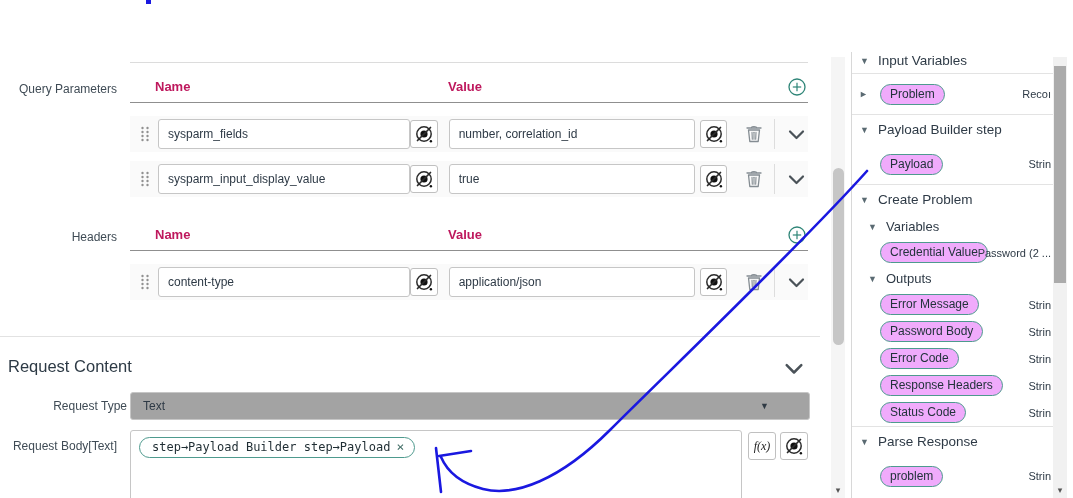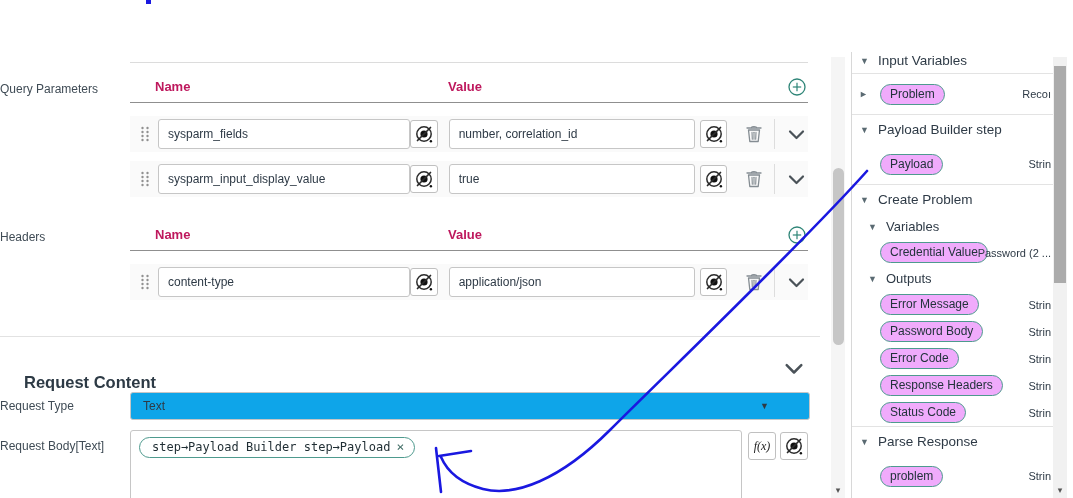--- a/index.html
+++ b/index.html
@@ -6,21 +6,21 @@
   .canvas{position:relative;width:1073px;height:498px;background:#fff;overflow:hidden;
           font-family:"Liberation Sans",sans-serif;color:#2e3a46;}
 
   
   .top-rule{position:absolute;left:130px;top:62px;width:678px;border-top:1px solid #dcdcdc;}
   .blue-speck{position:absolute;left:146px;top:0;}
 
   .param-section{position:absolute;left:0;width:820px;}
   .param-section.qp{top:75px;}
   .param-section.hd{top:223px;}
-  .side-label{position:absolute;left:0;width:117px;text-align:left;font-size:12px;color:#3f4b55;}
+  .side-label{position:absolute;left:0;width:117px;text-align:right;font-size:12px;color:#3f4b55;}
   .param-section .side-label{top:7px;}
   .param-table{margin-left:130px;width:678px;}
   .param-head{position:relative;height:27px;border-bottom:1px solid #8f8f8f;}
   .param-head .col-name,.param-head .col-value{position:absolute;top:4px;font-size:13px;font-weight:bold;color:#be185d;}
   .param-head .col-name{left:25px;}
   .param-head .col-value{left:318px;}
   .add-btn{position:absolute;right:1px;top:3px;width:20px;height:20px;border:none;background:none;padding:0;cursor:pointer;}
   .param-rows{margin-top:13px;}
   .param-row{height:36px;margin-bottom:9px;background:#fafafa;display:flex;align-items:center;padding-left:10px;box-sizing:border-box;}
   .drag{width:10px;margin-right:8px;display:flex;align-items:center;}
@@ -32,27 +32,27 @@
             display:flex;align-items:center;justify-content:center;padding:0;cursor:pointer;}
   .pill-btn.m1{margin-right:11px;}
   .pill-btn.m2{margin-right:16px;}
   .trash-btn{width:22px;height:26px;border:none;background:none;padding:0;margin-right:9px;cursor:pointer;display:flex;align-items:center;justify-content:center;}
   .row-div{width:1px;height:30px;background:#ddd;margin-right:9px;}
   .row-chevron{width:24px;height:24px;border:none;background:none;padding:0;cursor:pointer;display:flex;align-items:center;justify-content:center;}
 
   .section-rule{position:absolute;left:0;top:336px;width:820px;border-top:1px solid #e2e2e2;}
 
   .rc-head{position:absolute;left:8px;top:357px;width:798px;height:24px;}
-  .rc-head h2{margin:16px;font-size:16.5px;font-weight:bold;color:#2d3a45;}
+  .rc-head h2{margin:0;font-size:16.5px;font-weight:normal;color:#2d3a45;}
   .collapse-chevron{position:absolute;right:0;top:0;width:24px;height:24px;border:none;background:none;padding:0;cursor:pointer;}
 
   .rt-row{position:absolute;left:0;top:392px;width:820px;height:28px;}
-  .rt-row .side-label{top:0;line-height:28px;}
+  .rt-row .side-label{top:0;line-height:28px;padding-left:10px;}
   .select{position:absolute;left:130px;top:0;width:680px;height:28px;box-sizing:border-box;border:1px solid #c6c6c6;
-          border-radius:3px;background:#0ea5e9;display:flex;align-items:center;padding:0 12px;font-size:12px;cursor:pointer;}
+          border-radius:3px;background:#a3a3a3;display:flex;align-items:center;padding:0 12px;font-size:12px;cursor:pointer;}
   .select .caret{position:absolute;right:40px;top:8px;font-size:9px;color:#2f3a44;}
 
   .rb-row{position:absolute;left:0;top:430px;width:820px;height:70px;}
   .rb-row .side-label{top:9px;}
   .textarea{position:absolute;left:130px;top:0;width:612px;height:78px;box-sizing:border-box;border:1px solid #c6c6c6;
             border-radius:3px;background:#fff;padding:6px 8px;}
   .data-pill{display:inline-flex;align-items:flex-start;gap:6px;border:1.4px solid #4e9a8e;border-radius:12px;
              padding:2px 10px 3px 12px;font-family:"DejaVu Sans Mono",monospace;font-size:12px;color:#1f2d33;background:#fff;}
   .pill-x{font-size:13px;color:#3e6a63;cursor:pointer;line-height:1;}
   .fx-btn{position:absolute;left:748px;top:2px;width:28px;height:28px;box-sizing:border-box;border:1px solid #c0c0c0;

